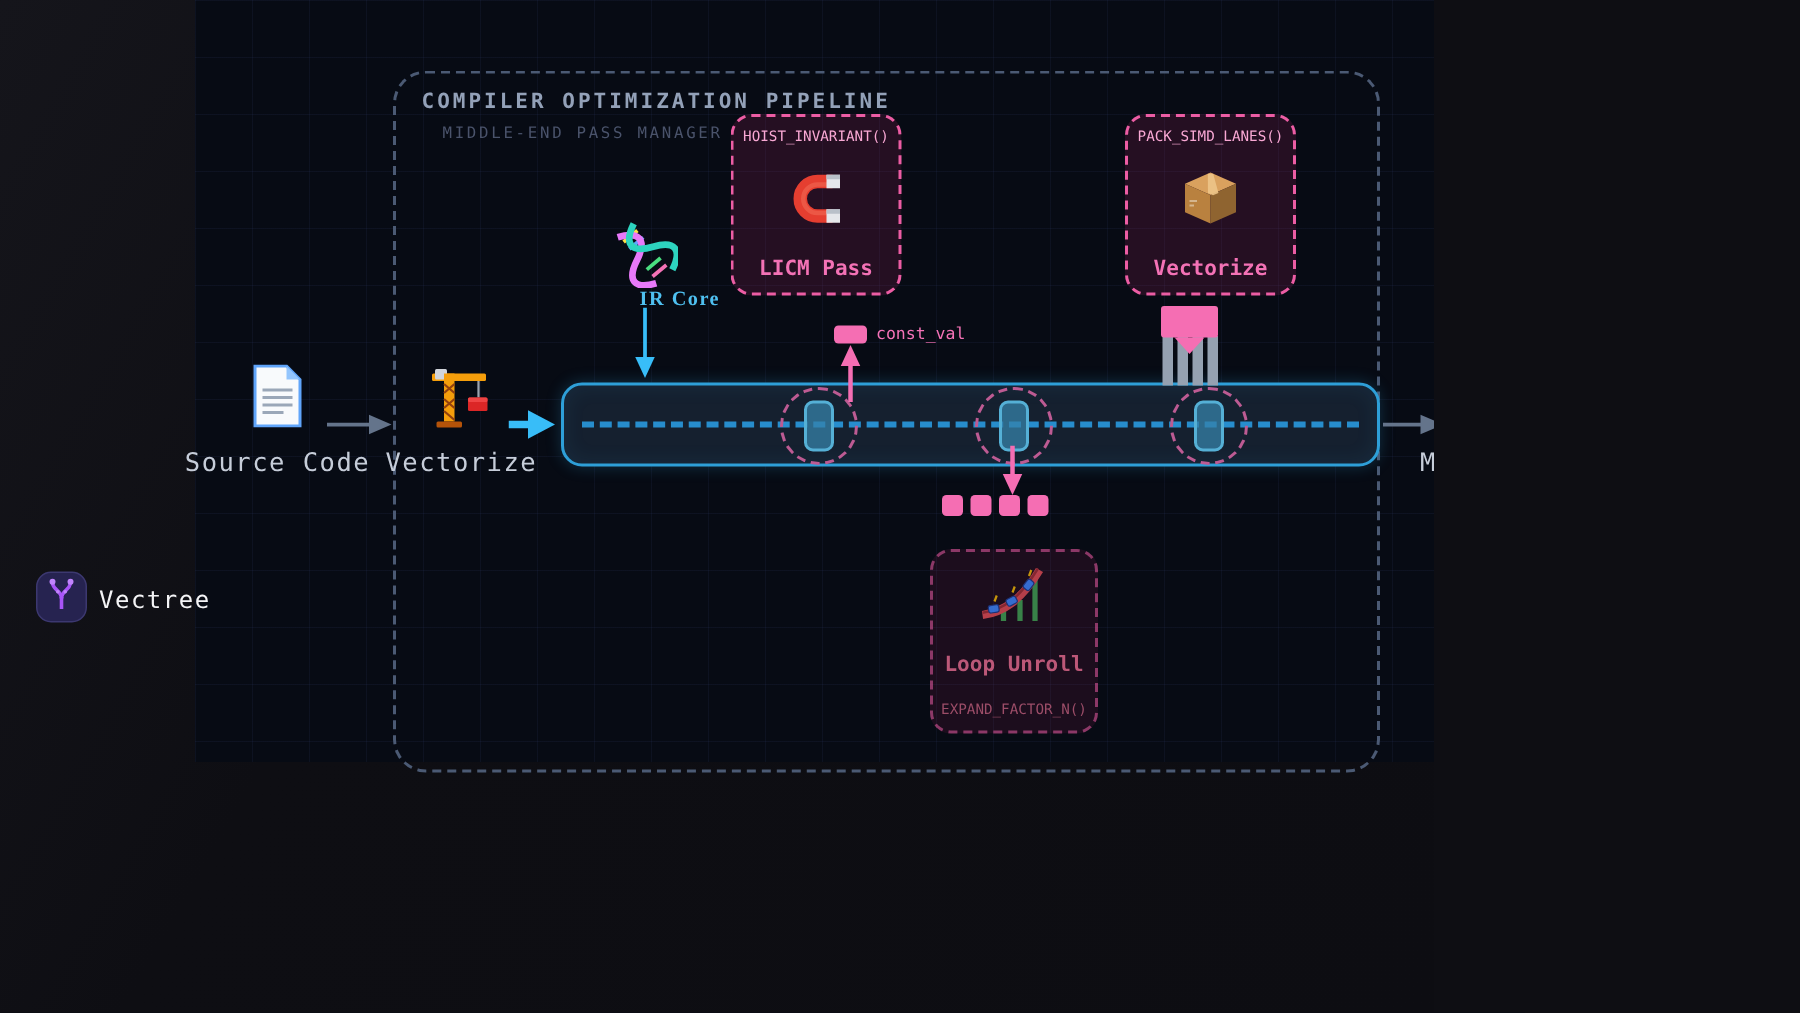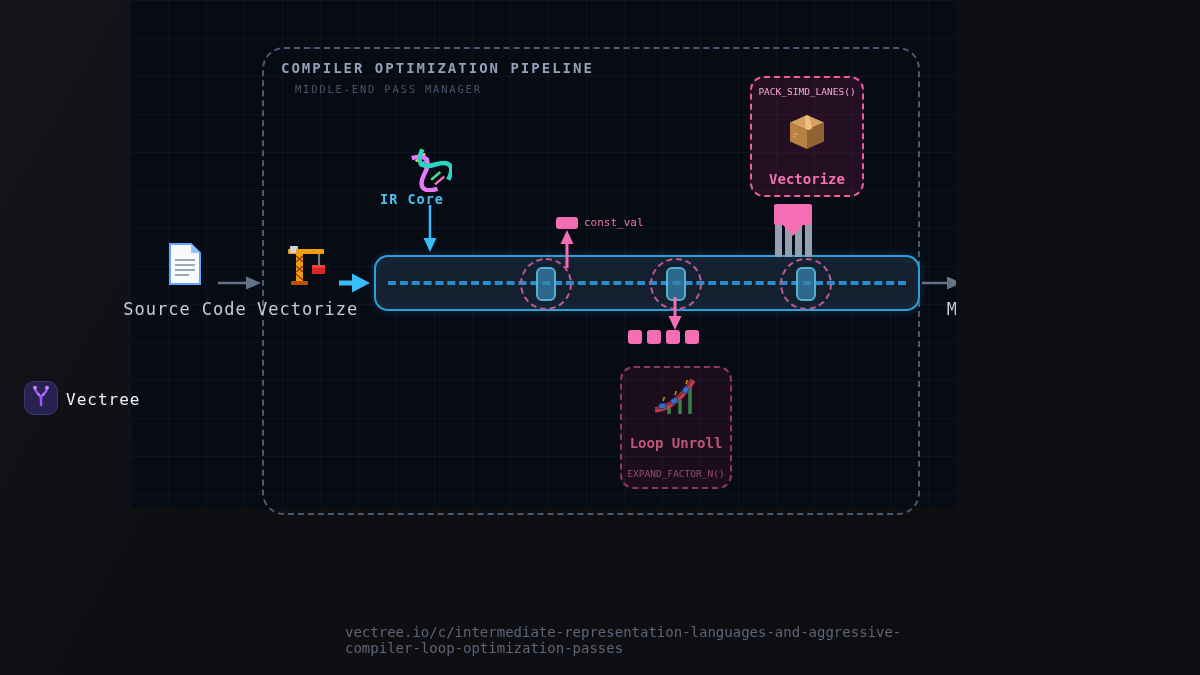--- a/index.html
+++ b/index.html
@@ -44,22 +44,22 @@
     border-top:4px dashed #2893d6; opacity:.95; }
   .node { position:absolute; top:1px; width:52px; height:52px; border:2px dashed #bd5b93;
     border-radius:50%; }
   .node-core { position:absolute; left:14px; top:7px; width:20px; height:34px;
     background:rgba(54,130,170,0.75); border:2px solid #55b0d6; border-radius:6px; }
   .node1 { left:144px; } .node2 { left:274px; } .node3 { left:404px; }
 
   
   .stage-label { position:absolute; font-size:17px; letter-spacing:1px; color:#c6cdd9;
     text-align:center; }
-  .ir-label { position:absolute; left:380px; top:191px; width:100px; text-align:left;
-    font-size:13.5px; font-weight:bold; letter-spacing:1px; color:#4fc0f0; }
+  .ir-label { position:absolute; left:380px; top:191px; width:100px; text-align:right;
+    font-size:13.5px; font-weight:bold; letter-spacing:1px; color:#4fc0f0;font-family:Liberation Serif, serif; }
   .icon-abs { position:absolute; }
 
   
   .const-badge { position:absolute; left:556px; top:217px; width:22px; height:12px;
     background:#f56eb3; border-radius:3px; }
   .const-label { position:absolute; left:584px; top:216px; font-size:11px; color:#f472b6; }
 
   
   .simd-pack { position:absolute; left:773px; top:204px; width:44px; height:54px; }
   .simd-bar { position:absolute; top:20px; width:7px; height:33px; background:#95a1b1; }
@@ -87,20 +87,34 @@
 <body>
 
 <div class="page">
 
   <div class="grid-panel"></div>
 
   <div class="container-box"></div>
   <div class="pc-title">COMPILER OPTIMIZATION PIPELINE</div>
   <div class="pc-sub">MIDDLE-END PASS MANAGER</div>
 
+  <div class="pass-card card-licm">
+    <div class="func-label">HOIST_INVARIANT()</div>
+    <span class="pass-icon">
+      <svg width="40" height="40" viewBox="0 0 40 40">
+        <path d="M31 9 H21 a11.5 11.5 0 0 0 0 23 H31" fill="none" stroke="#e53e30" stroke-width="9"></path>
+        <path d="M31 11 H21 a9.5 9.5 0 0 0 0 19 H31" fill="none" stroke="#f0624f" stroke-width="3" opacity="0.7"></path>
+        <rect x="27" y="4.5" width="9" height="9" fill="#e5e7eb"></rect>
+        <rect x="27" y="27.5" width="9" height="9" fill="#e5e7eb"></rect>
+        <rect x="27" y="4.5" width="9" height="3" fill="#b9c0c9"></rect>
+        <rect x="27" y="27.5" width="9" height="3" fill="#b9c0c9"></rect>
+      </svg>
+    </span>
+    <div class="card-name">LICM Pass</div>
+  </div>
 
   <div class="pass-card card-loop">
     <span class="pass-icon">
       <svg width="46" height="38" viewBox="0 0 46 38">
         <line x1="16" y1="30" x2="16" y2="38" stroke="#3f9c52" stroke-width="3.5"></line>
         <line x1="27" y1="24" x2="27" y2="38" stroke="#3f9c52" stroke-width="3.5"></line>
         <line x1="37" y1="10" x2="37" y2="38" stroke="#3f9c52" stroke-width="3.5"></line>
         <path d="M2 34 C 16 32, 28 24, 40 4" stroke="#d84b54" stroke-width="5.5" fill="none"></path>
         <path d="M2 32.5 C 16 30.5, 27 22.5, 39 3" stroke="#9c2d36" stroke-width="1.6" fill="none"></path>
         <g fill="#3b82f6" stroke="#1e3a8a" stroke-width="0.8">
@@ -262,15 +276,14 @@
         <path d="M12 16 C 12 10.5, 7 11, 6 6" stroke="#a855f7" stroke-width="2.4" fill="none"></path>
         <path d="M12 16 C 12 10.5, 17 11, 18 6" stroke="#a855f7" stroke-width="2.4" fill="none"></path>
         <circle cx="6" cy="4.8" r="2" fill="#c084fc"></circle>
         <circle cx="18" cy="4.8" r="2" fill="#c084fc"></circle>
         <circle cx="9.5" cy="11.5" r="1.2" fill="#c084fc"></circle>
         <circle cx="14.5" cy="11.5" r="1.2" fill="#c084fc"></circle>
       </svg>
     </span>
   </div>
   <div class="brand-name">Vectree</div>
-  <div class="footer-url">vectree.io/c/intermediate-representation-languages-and-aggressive-compiler-loop-optimization-passes</div>
 
 </div>
 
 </body></html>

